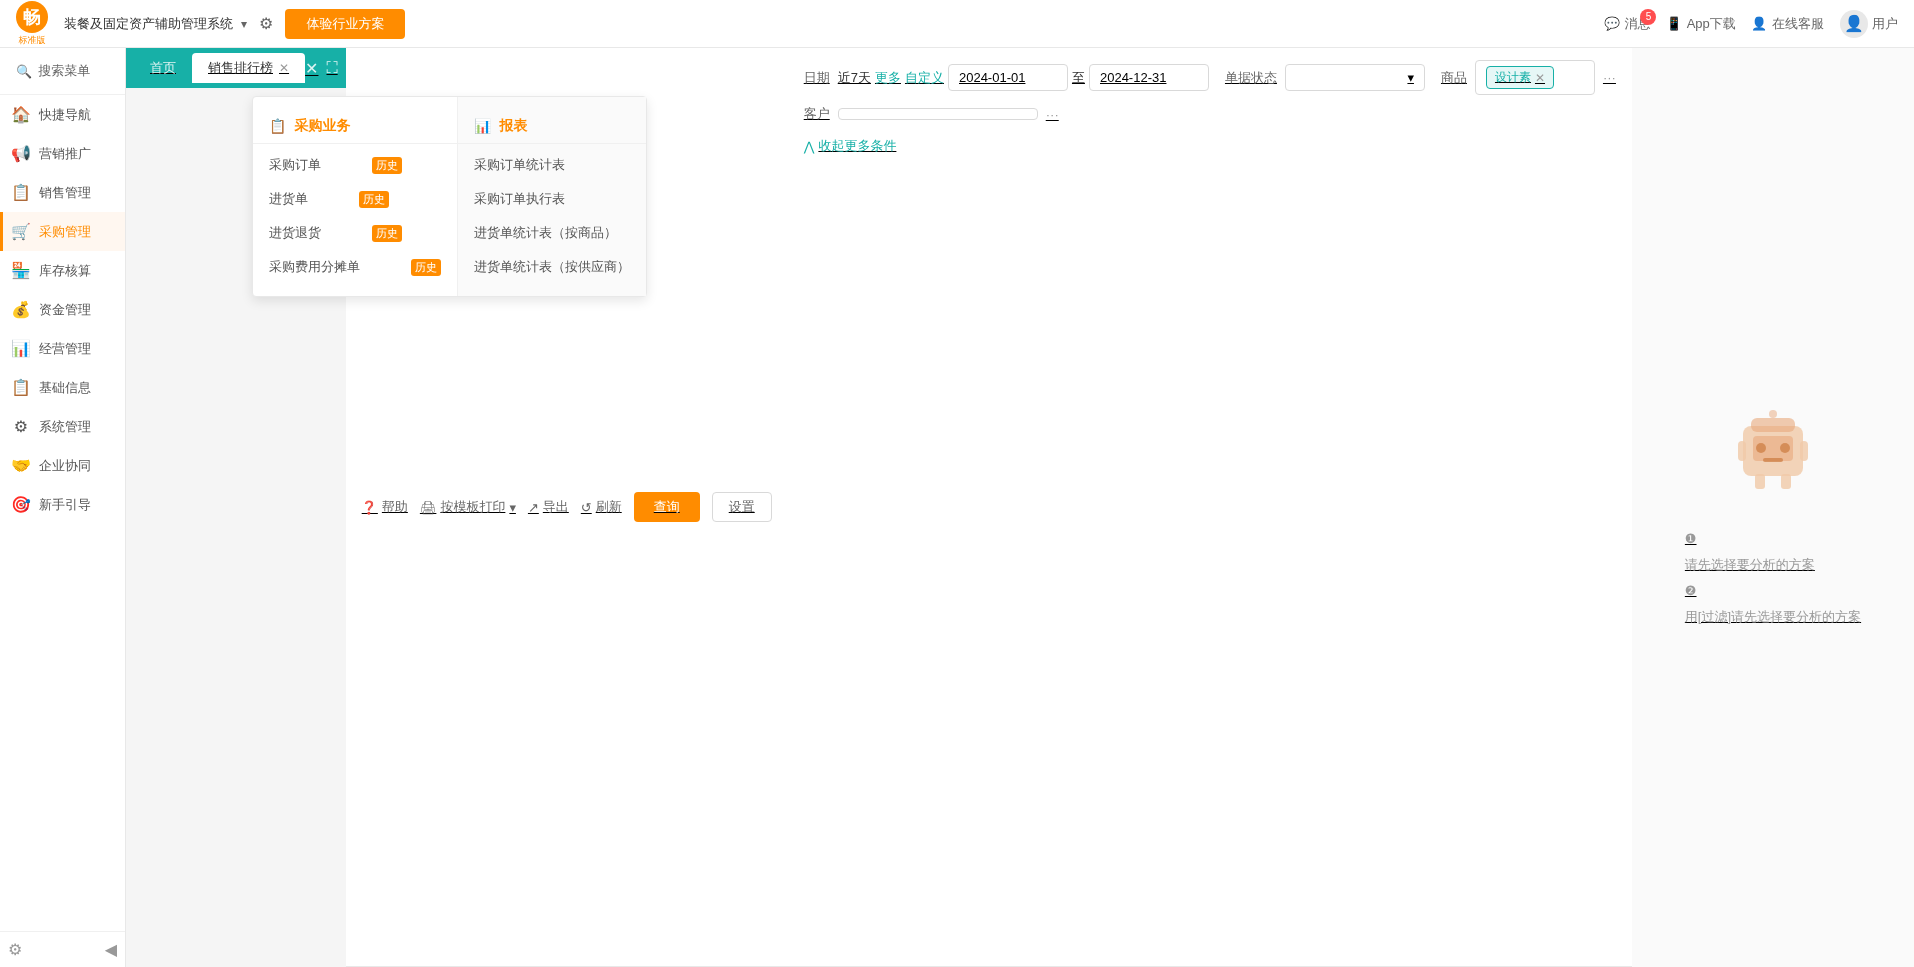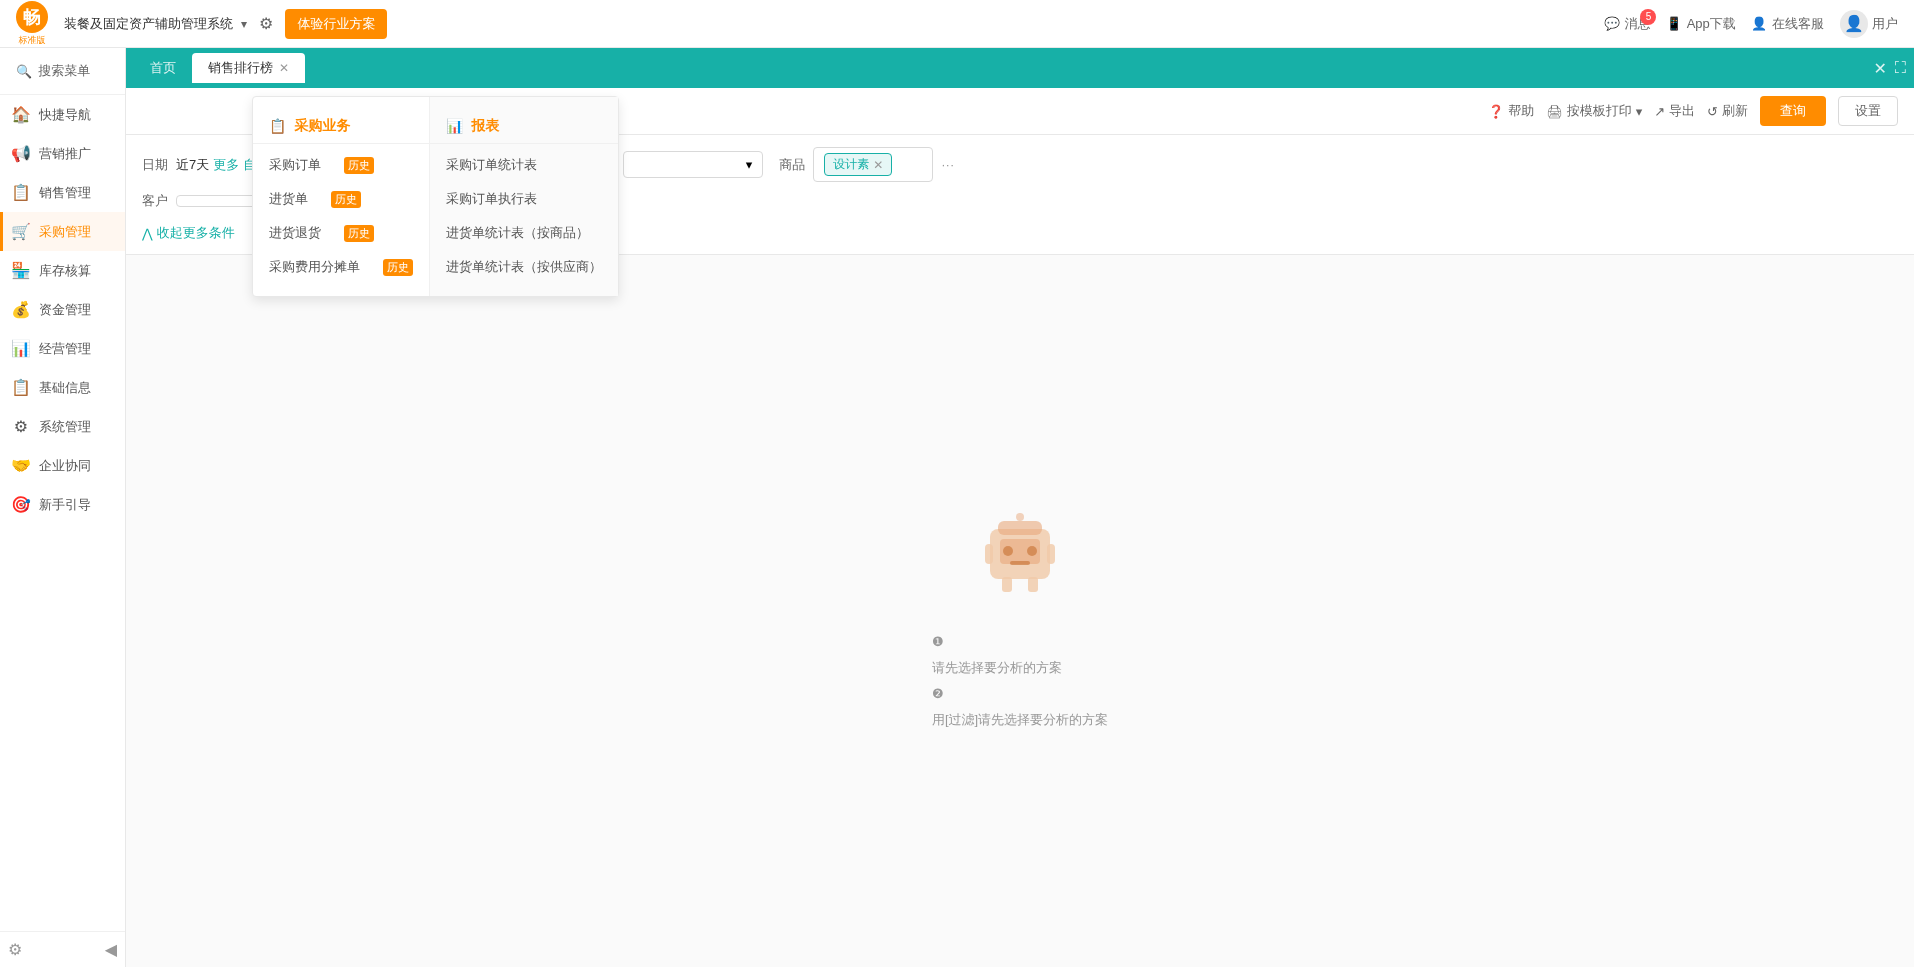--- a/index.html
+++ b/index.html
@@ -3,31 +3,31 @@
   <meta charset="utf-8">
   <style>
     * { margin: 0; padding: 0; box-sizing: border-box; }
     body { font-family: "Microsoft YaHei", "PingFang SC", sans-serif; font-size: 13px; background: #f5f5f5; overflow: hidden; }
 
     
     .app-wrapper { display: flex; flex-direction: column; height: 967px; width: 1914px; }
     .top-bar { height: 48px; background: #fff; display: flex; align-items: center; padding: 0 16px; border-bottom: 1px solid #e8e8e8; flex-shrink: 0; z-index: 100; position: relative; }
     .main-layout { display: flex; flex: 1; overflow: hidden; }
     .sidebar { width: 126px; background: #fff; border-right: 1px solid #e8e8e8; display: flex; flex-direction: column; flex-shrink: 0; }
-    .content-area { flex: 1; display: flex; flex-direction: column; overflow: hidden; position: relative; }
+    .content-area { flex: 1; display: flex; flex-direction: row; overflow: hidden; position: relative; text-decoration: underline; }
 
     
     .logo-area { display: flex; flex-direction: column; align-items: center; margin-right: 16px; }
     .logo-circle { width: 32px; height: 32px; background: #ff8c00; border-radius: 50%; display: flex; align-items: center; justify-content: center; }
     .logo-circle span { color: #fff; font-size: 18px; font-weight: bold; }
     .logo-text { font-size: 9px; color: #ff8c00; margin-top: 1px; }
     .system-name { font-size: 13px; color: #333; margin-right: 8px; }
     .dropdown-btn { background: none; border: none; cursor: pointer; color: #666; font-size: 12px; }
     .settings-icon { color: #666; margin: 0 12px; cursor: pointer; font-size: 16px; }
-    .industry-btn { background: #ff8c00; color: #fff; border: none; padding: 6px 12px; border-radius: 4px; cursor: pointer; font-size: 13px; }
+    .industry-btn { background: #ff8c00; color: #fff; border: none; padding: 6px 21px; border-radius: 4px; cursor: pointer; font-size: 13px; }
     .top-right { margin-left: auto; display: flex; align-items: center; gap: 16px; }
     .top-right-item { display: flex; align-items: center; gap: 4px; color: #666; font-size: 13px; cursor: pointer; position: relative; }
     .badge { background: #ff4d4f; color: #fff; border-radius: 50%; width: 16px; height: 16px; font-size: 10px; display: flex; align-items: center; justify-content: center; position: absolute; top: -6px; right: -6px; }
     .avatar-circle { width: 28px; height: 28px; background: #e8e8e8; border-radius: 50%; display: flex; align-items: center; justify-content: center; color: #999; font-size: 16px; }
 
     
     .tab-bar { height: 40px; background: #17b0a7; display: flex; align-items: center; padding: 0 8px; flex-shrink: 0; }
     .tab { padding: 6px 16px; color: rgba(255,255,255,0.85); cursor: pointer; font-size: 13px; border-radius: 4px 4px 0 0; display: flex; align-items: center; gap: 6px; }
     .tab.active { background: #fff; color: #333; }
     .tab-close { font-size: 12px; color: #999; cursor: pointer; }
@@ -66,21 +66,21 @@
     .empty-icon { width: 120px; height: 120px; margin-bottom: 20px; position: relative; }
     .empty-text { color: #999; font-size: 13px; line-height: 2; }
     .empty-text span { display: block; }
 
     
     .dropdown-menu { position: absolute; top: 48px; left: 126px; background: #fff; border: 1px solid #e8e8e8; border-radius: 4px; box-shadow: 0 4px 12px rgba(0,0,0,0.1); z-index: 1000; display: flex; gap: 0; min-width: 360px; }
     .dropdown-col { padding: 12px 0; min-width: 160px; }
     .dropdown-col-header { padding: 8px 16px; font-size: 14px; font-weight: bold; color: #ff8c00; display: flex; align-items: center; gap: 8px; border-bottom: 1px solid #f0f0f0; margin-bottom: 4px; }
     .dropdown-col:last-child { background: #fafafa; border-left: 1px solid #f0f0f0; }
     .dropdown-item { padding: 8px 16px; cursor: pointer; color: #555; font-size: 13px; display: flex; align-items: center; gap: 23px; }
-    .history-badge { background: #ff8c00; color: #fff; border-radius: 3px; padding: 1px 4px; font-size: 11px; }
+    .history-badge { background: #ff8c00; color: #fff; border-radius: 3px; padding: 1px 4px; font-size: 11px; margin-left: 28px; }
 
     
     .date-range { display: flex; align-items: center; gap: 4px; font-size: 13px; color: #333; }
   </style>
 </head>
 <body>
 
 <div class="app-wrapper">
 
   <div class="top-bar">

